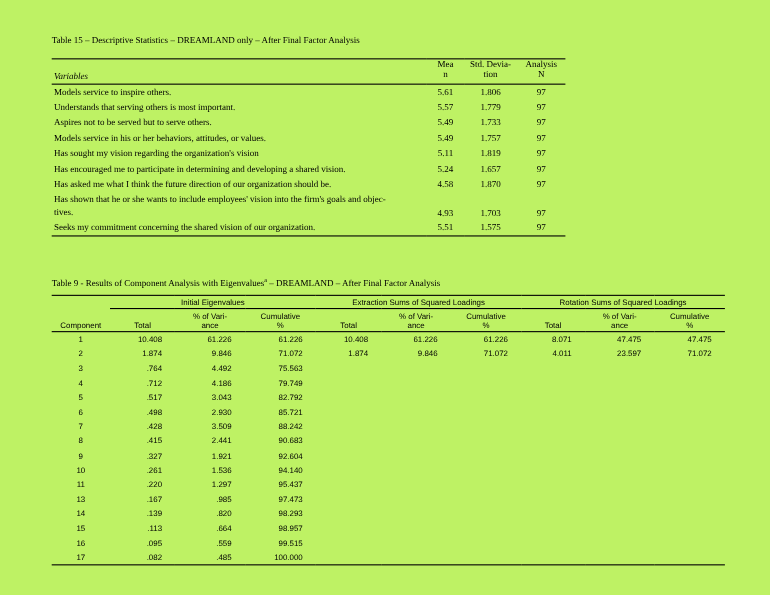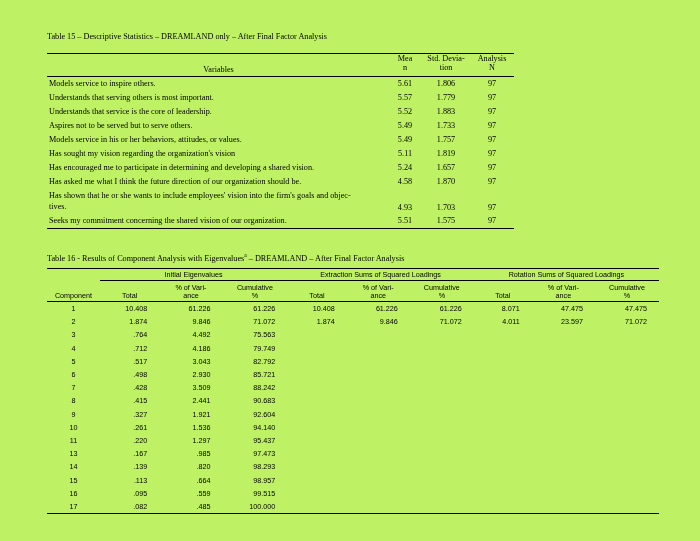--- a/index.html
+++ b/index.html
@@ -56,24 +56,25 @@
   }
   table.t15 thead th {
     font-weight: normal;
     vertical-align: top;
     padding: 0;
     border-top: 1.1px solid #000;
     border-bottom: 0.7px solid #000;
     height: 20px;
   }
   table.t15 thead th.var-h {
-    text-align: center;
+    text-align: left;
     vertical-align: bottom;
     padding-bottom: 2px;
     padding-left: 2px;
+    font-style: italic;
   }
   table.t15 thead th.num-h {
     text-align: center;
     padding-top: 1px;
     line-height: 8.5px;
   }
   table.t15 tbody td {
     padding: 0;
     height: 13px;
     vertical-align: top;
@@ -190,26 +191,20 @@
           <td class="num">1.806</td>
           <td class="num">97</td>
         </tr>
         <tr>
           <td class="varname">Understands that serving others is most important.</td>
           <td class="num">5.57</td>
           <td class="num">1.779</td>
           <td class="num">97</td>
         </tr>
         <tr>
-          <td class="varname">Understands that service is the core of leadership.</td>
-          <td class="num">5.52</td>
-          <td class="num">1.883</td>
-          <td class="num">97</td>
-        </tr>
-        <tr>
           <td class="varname">Aspires not to be served but to serve others.</td>
           <td class="num">5.49</td>
           <td class="num">1.733</td>
           <td class="num">97</td>
         </tr>
         <tr>
           <td class="varname">Models service in his or her behaviors, attitudes, or values.</td>
           <td class="num">5.49</td>
           <td class="num">1.757</td>
           <td class="num">97</td>
@@ -241,21 +236,21 @@
         <tr class="last">
           <td class="varname">Seeks my commitment concerning the shared vision of our organization.</td>
           <td class="num">5.51</td>
           <td class="num">1.575</td>
           <td class="num">97</td>
         </tr>
       </tbody>
   </table>
 
   <div class="caption" id="t16-caption">
-    <span>Table 16 - Results of Component Analysis with Eigenvalues</span><span class="sup">a</span><span> – DREAMLAND – After Final Factor Analysis</span>
+    <span>Table 9 - Results of Component Analysis with Eigenvalues</span><span class="sup">a</span><span> – DREAMLAND – After Final Factor Analysis</span>
   </div>
 
   <table class="t16">
     <thead>
       <tr class="grp">
         <th class="c-comp"></th>
         <th class="grp-label" colspan="3">Initial Eigenvalues</th>
         <th class="grp-label" colspan="3">Extraction Sums of Squared Loadings</th>
         <th class="grp-label" colspan="3">Rotation Sums of Squared Loadings</th>
       </tr>

